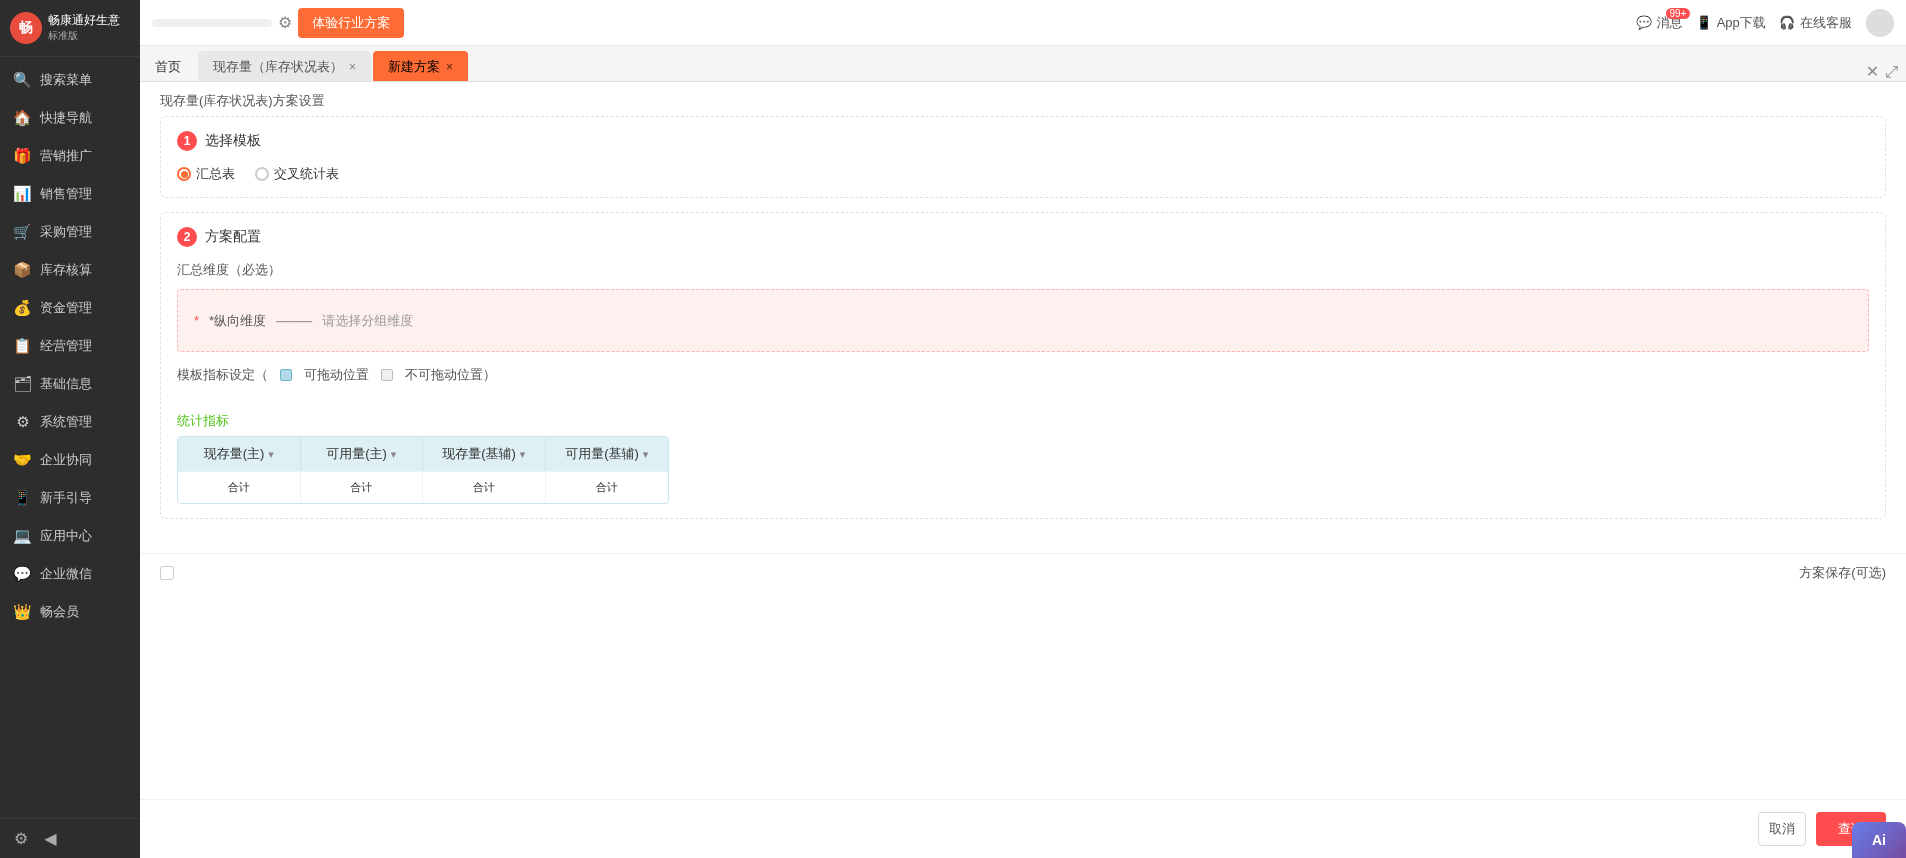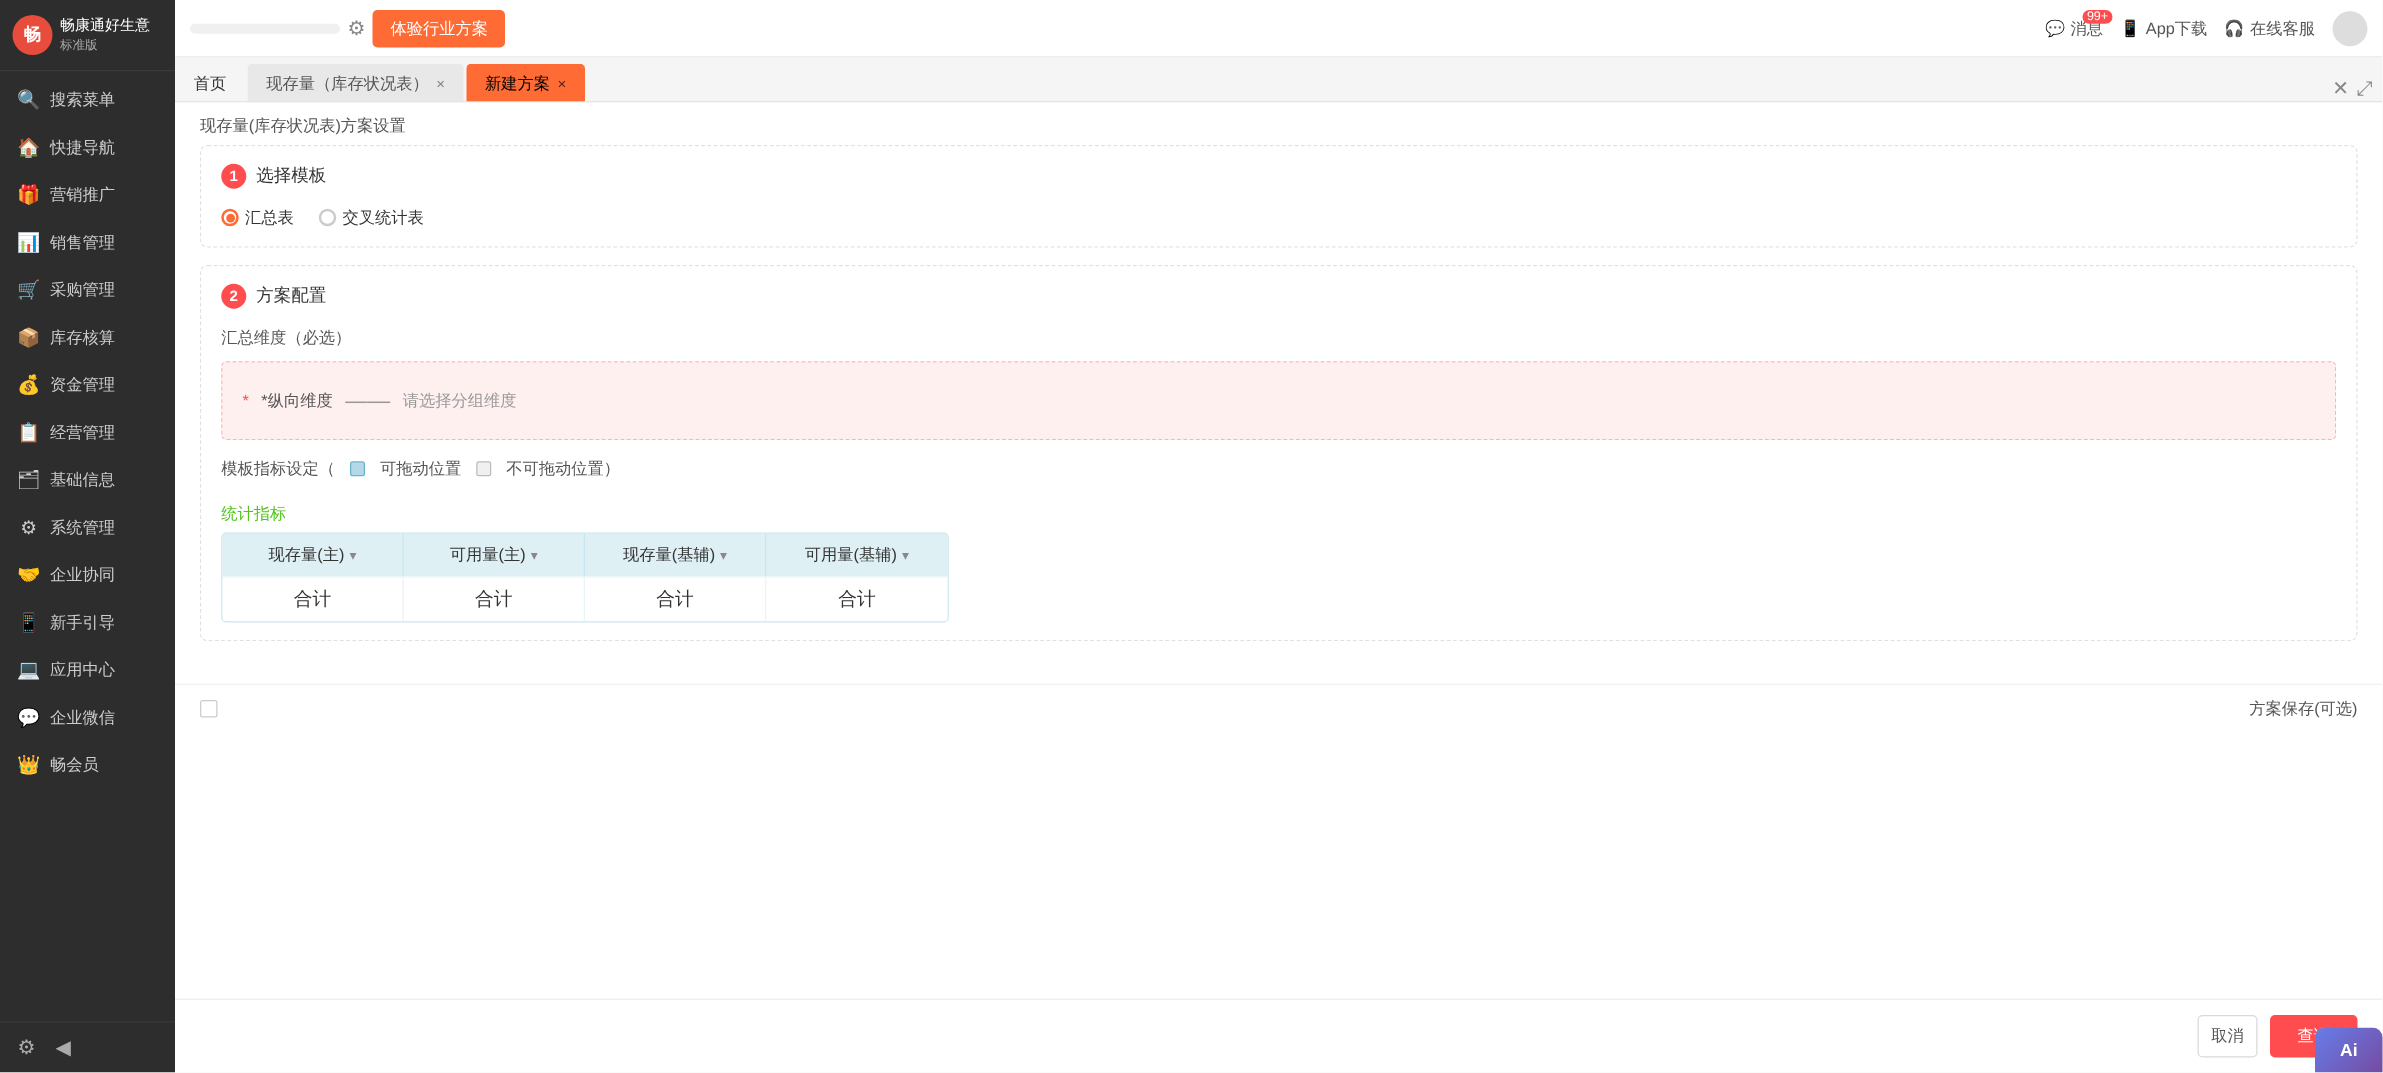--- a/index.html
+++ b/index.html
@@ -192,36 +192,36 @@
       margin-bottom: 14px;
     }
     .dim-arrow { color: #999; font-size: 18px; }
     .dim-placeholder { color: #999; }
 
     
     .indicator-setting {
       display: flex;
       align-items: center;
       gap: 12px;
-      margin-bottom: 18px;
+      margin-bottom: 28px;
       font-size: 13px;
       color: #555;
     }
     .indicator-badge {
       display: inline-block;
       width: 12px; height: 12px;
       border-radius: 2px;
       border: 1px solid #aaa;
     }
     .indicator-badge.draggable { background: #b3d9e8; border-color: #6bb3cc; }
     .indicator-badge.non-draggable { background: #f0f0f0; border-color: #bbb; }
 
     
     .stats-label { color: #52c41a; font-size: 13px; font-weight: 500; margin-bottom: 6px; }
-    .stats-table { border: 1px solid #c8e6ef; border-radius: 4px; overflow: hidden; width: 582px; }
+    .stats-table { border: 1px solid #c8e6ef; border-radius: 4px; overflow: hidden; width: 492px; }
     .stats-table-header {
       display: grid;
       grid-template-columns: repeat(4, 1fr);
       background: #dff0f5;
     }
     .stats-th {
       padding: 8px 10px;
       display: flex;
       align-items: center;
       justify-content: center;
@@ -234,21 +234,21 @@
     .stats-th .chevron { color: #888; font-size: 11px; }
     .stats-table-row {
       display: grid;
       grid-template-columns: repeat(4, 1fr);
       background: #fff;
       border-top: 1px solid #e8f4f8;
     }
     .stats-td {
       padding: 8px 10px;
       text-align: center;
-      font-size: 15px;
+      font-size: 11px;
       color: #333;
       border-right: 1px solid #e8f4f8;
     }
     .stats-td:last-child { border-right: none; }
 
     
     .tips-area {
       margin-top: 14px;
       font-size: 12px;
       color: #bbb;

